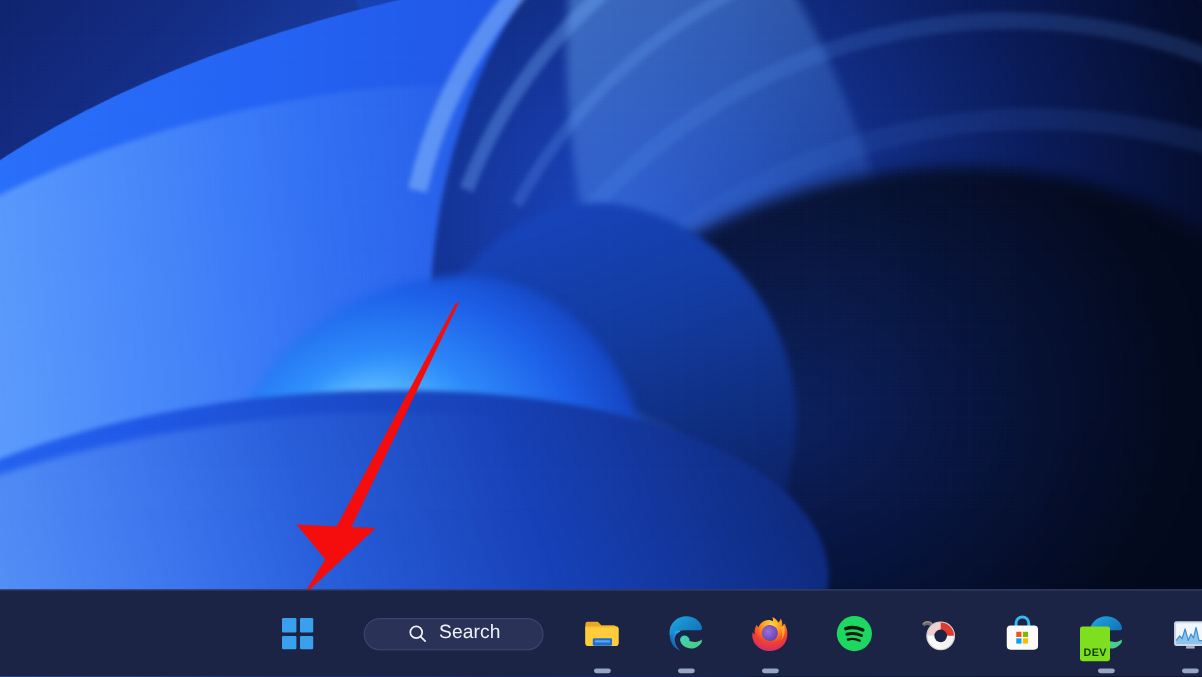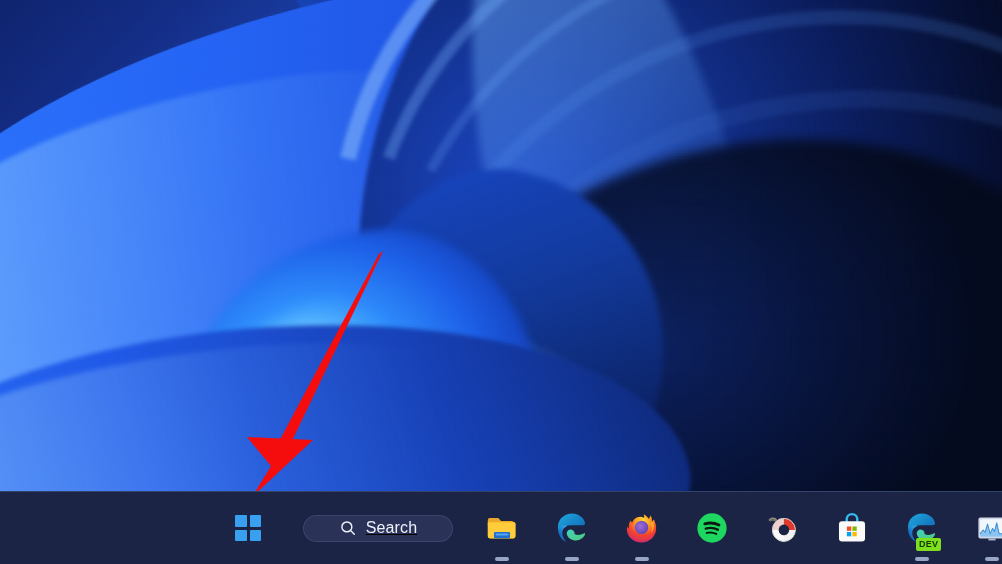--- a/index.html
+++ b/index.html
@@ -246,42 +246,41 @@
     border-radius: 20px;
     background: #2a3258;
     border: 1px solid rgba(150,175,225,.16);
     display: flex;
     align-items: center;
     justify-content: center;
     gap: 9px;
     margin: 0 14px 0 22px;
     box-sizing: border-box;
     flex: none;
-    text-decoration: underline;
   }
   #search-pill .slabel {
     color: #eef2fb;
     font-size: 16px;
     letter-spacing: .1px;
   }
 
   
   .ico { width: 34px; height: 34px; display: block; }
 
   
   .dev-badge {
     position: absolute;
-    left: 18px; bottom: 1px;
+    left: 2px; bottom: 1px;
     background: #7ddf1e;
     color: #123a00;
     font-size: 9px;
     font-weight: bold;
     letter-spacing: .3px;
     line-height: 1;
-    padding: 2px 3px 2px 3px;
+    padding: 18px 3px 2px 3px;
     border-radius: 2px;
     font-family: "Liberation Sans", sans-serif;
   }
 </style>
 </head>
 <body>
 
 <div id="screen">
 
   <div id="wallpaper">

